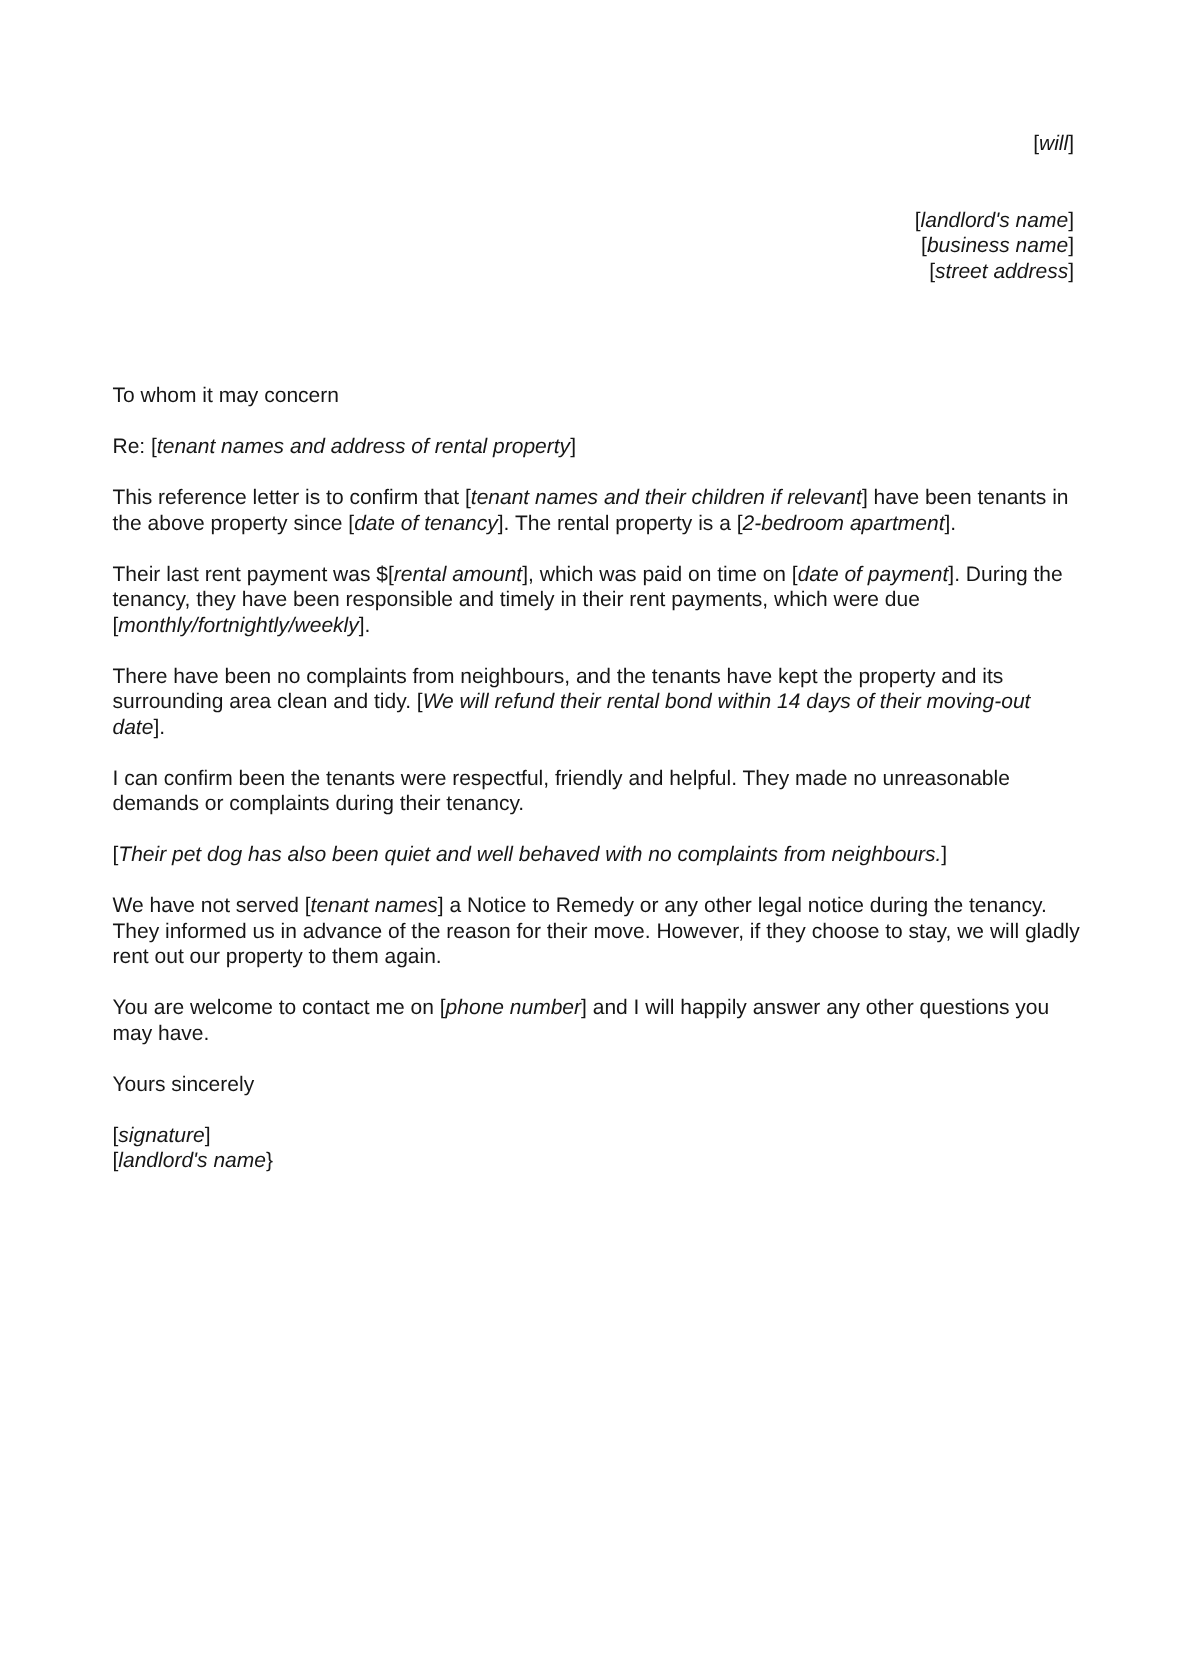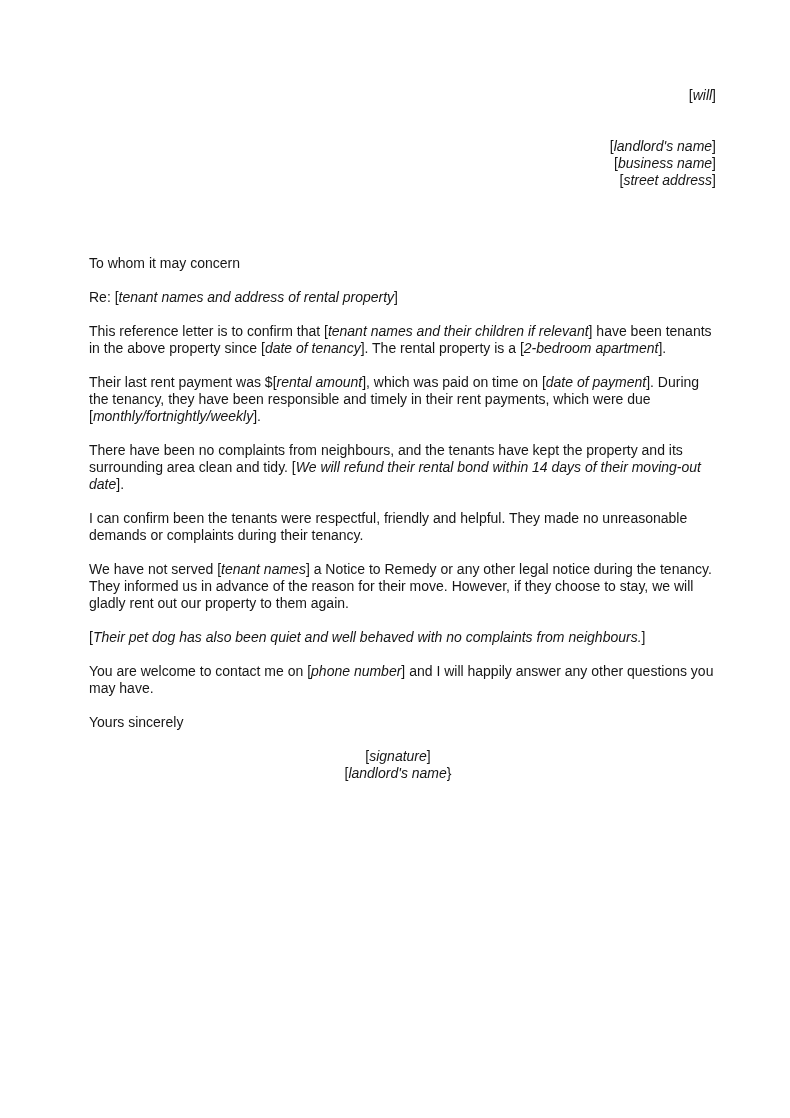--- a/index.html
+++ b/index.html
@@ -31,25 +31,24 @@
   .sender-gap {
     height: 34px;
   }
   .letter-body {
     margin-top: 66px;
     margin-left: 75px;
     width: 646px;
     text-align: left;
   }
   .letter-body p {
-    margin: 0 0 17px 14px;
+    margin: 0 0 17px 0;
   }
   .sig-line {
     margin: 0;
-    text-align: center;
   }
   .it {
     font-style: italic;
   }
 </style>
 </head>
 <body>
 
 <div class="page">
 
@@ -62,22 +61,22 @@
   </div>
 
   <div class="letter-body">
     <div id="paragraphs">
         <p><span>To whom it may concern</span></p>
         <p><span>Re: [</span><span class="it">tenant names and address of rental property</span><span>]</span></p>
         <p><span>This reference letter is to confirm that [</span><span class="it">tenant names and their children if relevant</span><span>] have been tenants in the above property since [</span><span class="it">date of tenancy</span><span>]. The rental property is a [</span><span class="it">2-bedroom apartment</span><span>].</span></p>
         <p><span>Their last rent payment was $[</span><span class="it">rental amount</span><span>], which was paid on time on [</span><span class="it">date of payment</span><span>]. During the tenancy, they have been responsible and timely in their rent payments, which were due [</span><span class="it">monthly/fortnightly/weekly</span><span>].</span></p>
         <p><span>There have been no complaints from neighbours, and the tenants have kept the property and its surrounding area clean and tidy. [</span><span class="it">We will refund their rental bond within 14 days of their moving-out date</span><span>].</span></p>
         <p><span>I can confirm been the tenants were respectful, friendly and helpful. They made no unreasonable demands or complaints during their tenancy.</span></p>
+        <p><span>[</span><span class="it">Their pet dog has also been quiet and well behaved with no complaints from neighbours.</span><span>]</span></p>
         <p><span>We have not served [</span><span class="it">tenant names</span><span>] a Notice to Remedy or any other legal notice during the tenancy. They informed us in advance of the reason for their move. However, if they choose to stay, we will gladly rent out our property to them again.</span></p>
-        <p><span>[</span><span class="it">Their pet dog has also been quiet and well behaved with no complaints from neighbours.</span><span>]</span></p>
         <p><span>You are welcome to contact me on [</span><span class="it">phone number</span><span>] and I will happily answer any other questions you may have.</span></p>
         <p><span>Yours sincerely</span></p>
       </div>
     <div class="sig-block">
       <div class="sig-line"><span>[</span><span class="it">signature</span><span>]</span></div>
       <div class="sig-line"><span>[</span><span class="it">landlord's name</span><span>}</span></div>
     </div>
   </div>
 
 </div>

